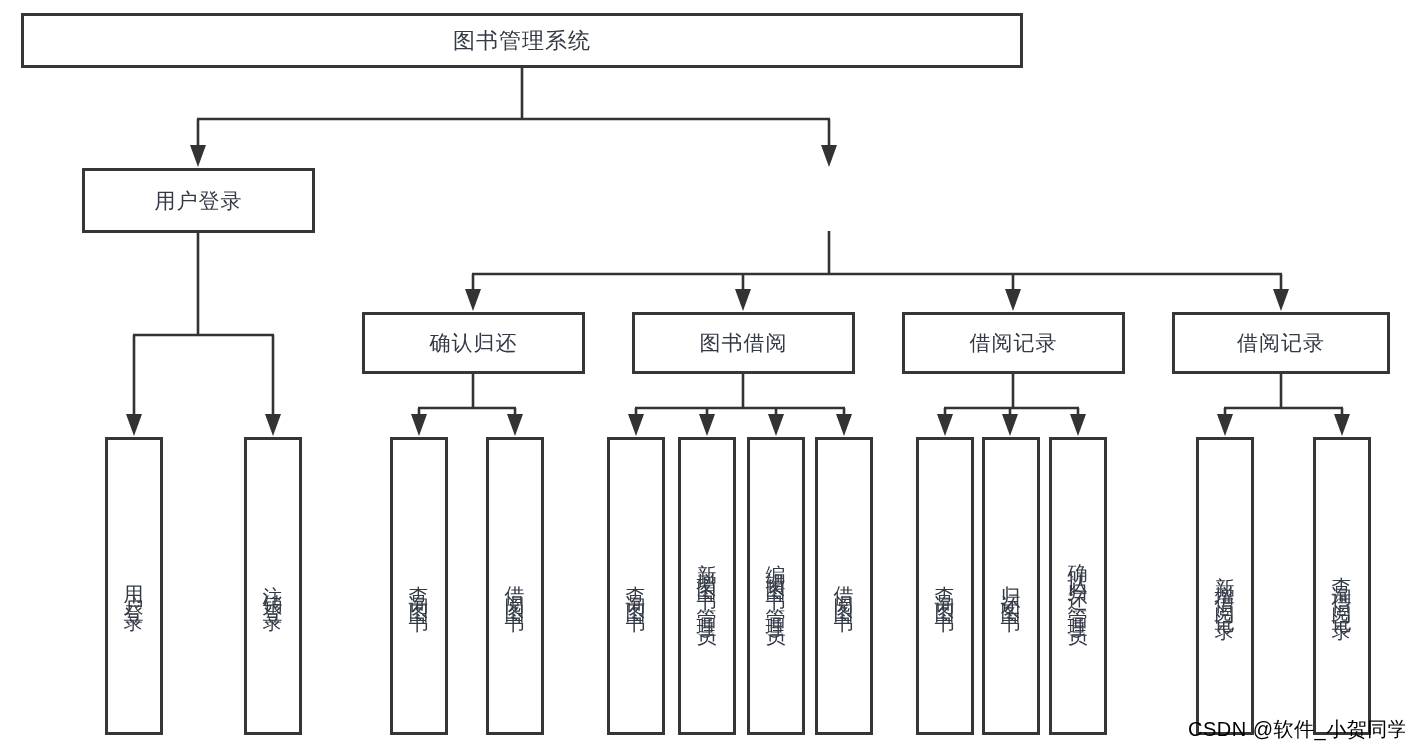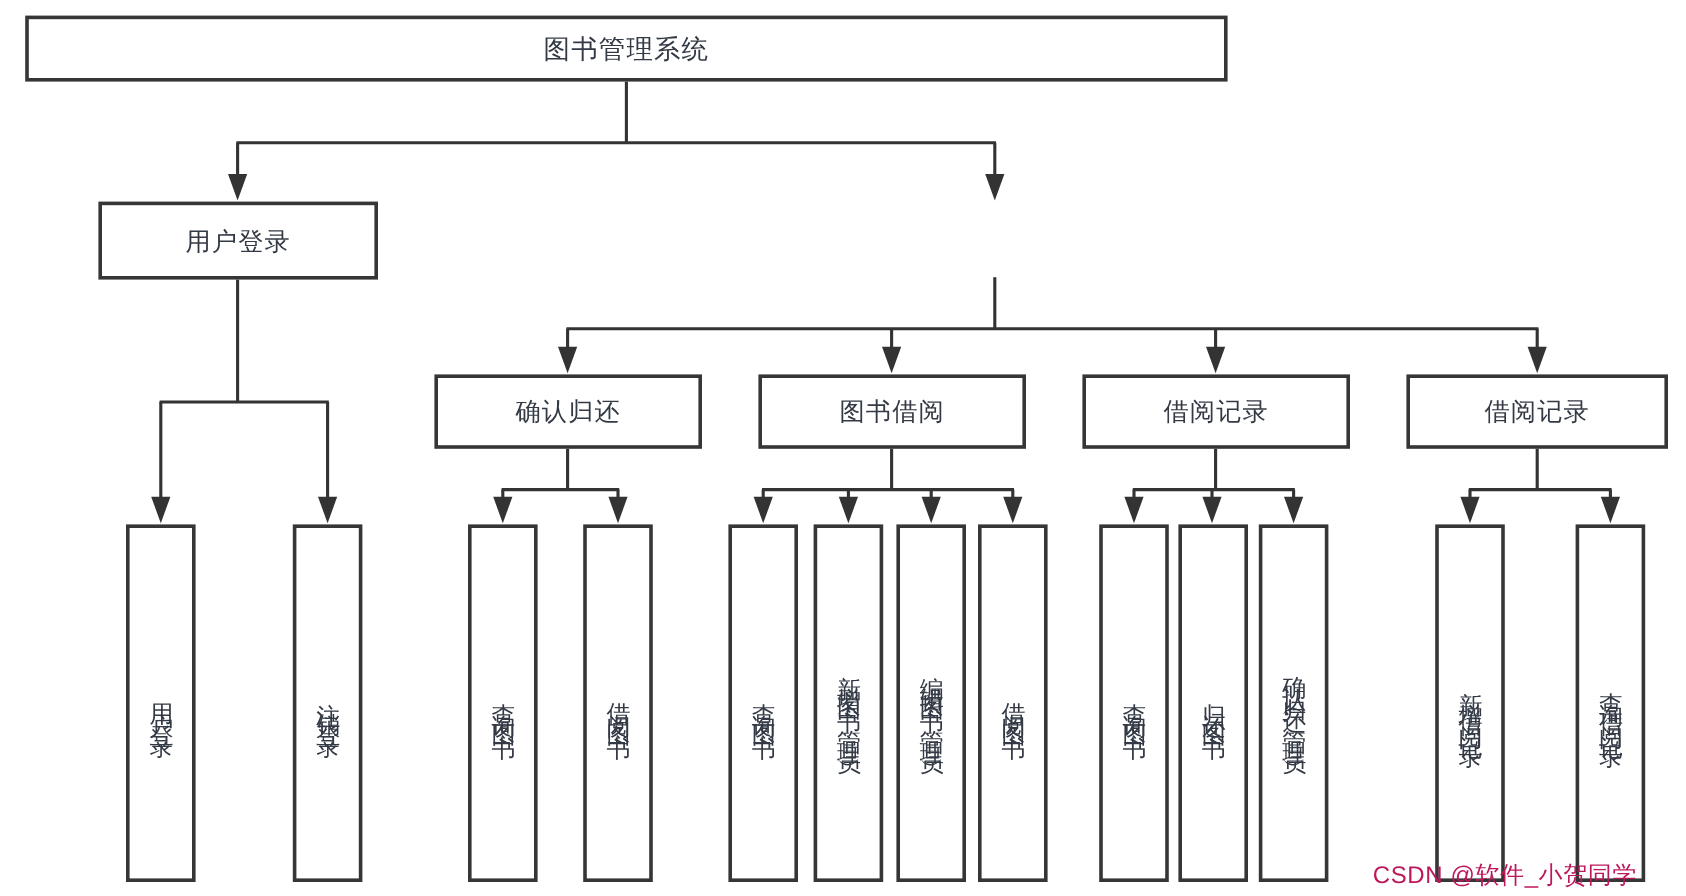--- a/index.html
+++ b/index.html
@@ -7,22 +7,22 @@
        font-family:"Liberation Sans","DejaVu Sans",sans-serif;}
   .canvas{position:absolute;left:0;top:0;width:1405px;height:668px;background:#ffffff;}
   svg.wires{position:absolute;left:0;top:0;z-index:1;}
   .node{position:absolute;z-index:2;background:#ffffff;border:3px solid #363636;
         box-sizing:border-box;display:flex;align-items:center;justify-content:center;
         color:#333a45;}
   .h-node{font-size:21px;letter-spacing:1px;}
   .root{font-size:22px;}
   .v-node{writing-mode:vertical-rl;text-orientation:mixed;font-size:20px;
           letter-spacing:9px;line-height:1;padding-top:4px;}
-  .watermark{position:absolute;z-index:3;left:1144px;top:716px;width:215px;
-             font-size:20px;color:#be185d;letter-spacing:0.5px;white-space:nowrap;}
+  .watermark{position:absolute;z-index:3;left:1188px;top:716px;width:215px;
+             font-size:20px;color:#000000;letter-spacing:0.5px;white-space:nowrap;}
 </style>
 </head>
 <body>
 
 <div class="canvas">
 
   <svg class="wires" width="1405" height="747" viewBox="0 0 1405 747">
     <g stroke="#333333" stroke-width="2.6" fill="none">
 
       <path d="M522 66 V119"></path>

